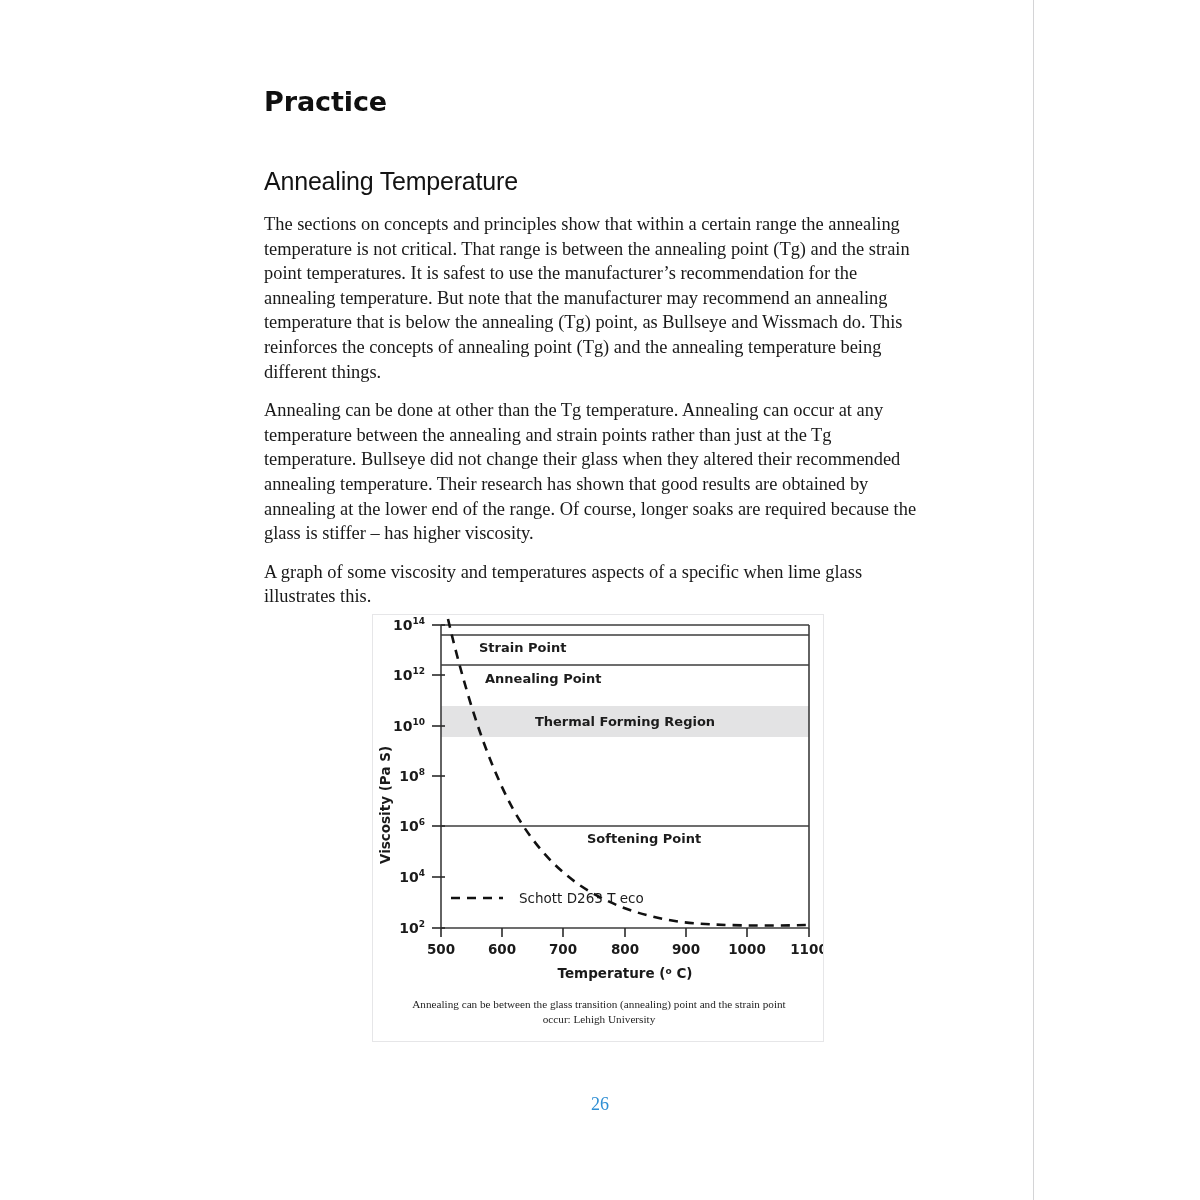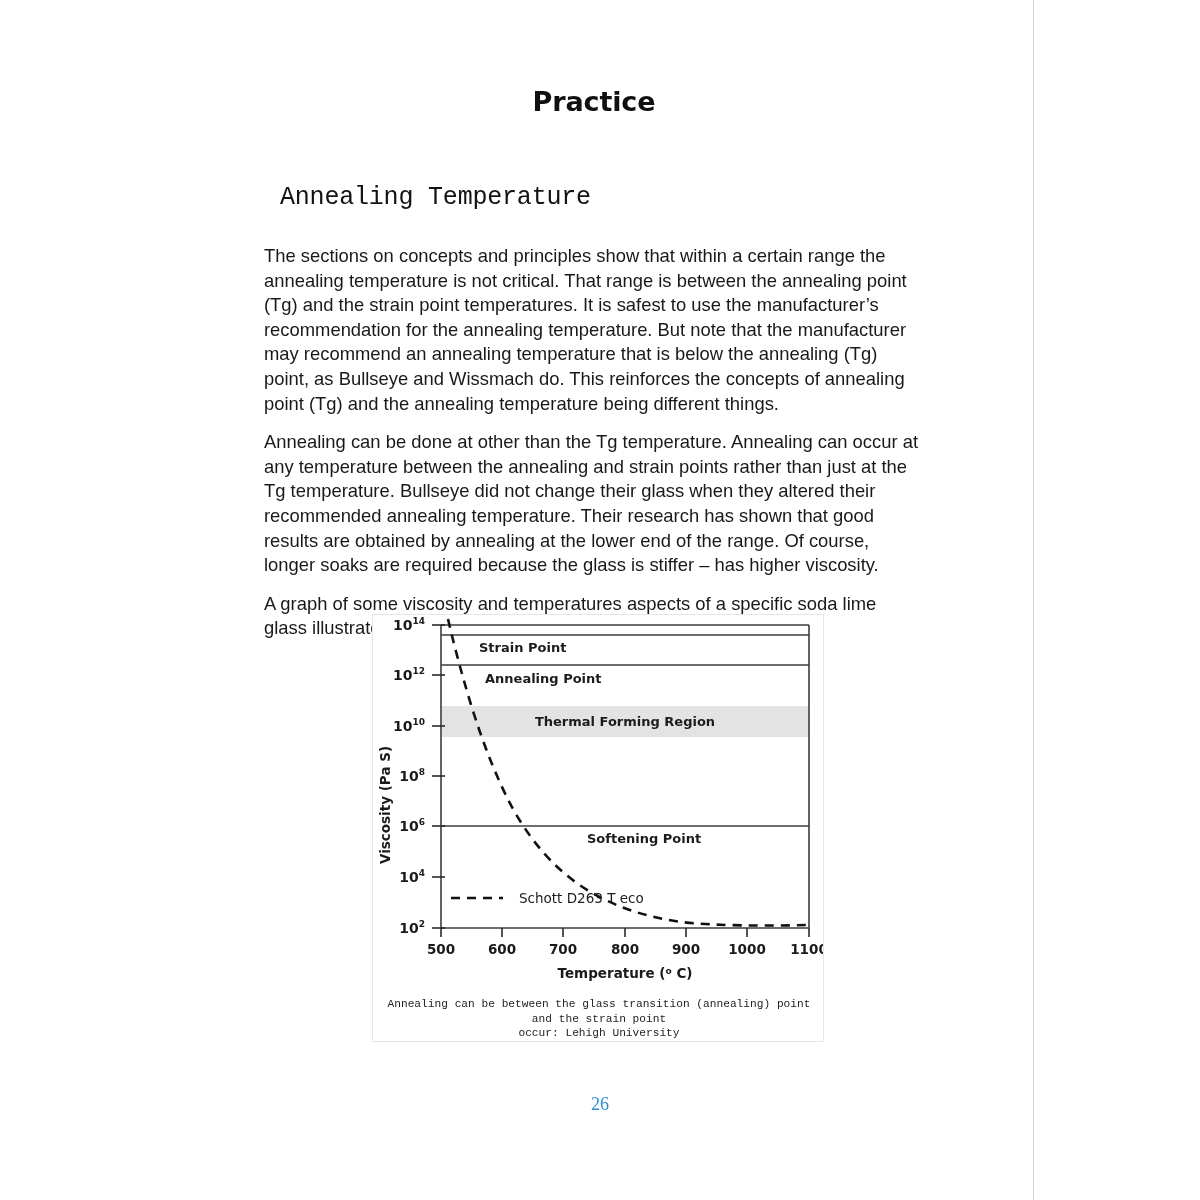--- a/index.html
+++ b/index.html
@@ -35,42 +35,41 @@
   #content {
     position: absolute;
     left: 264px;
     top: 0;
     width: 660px;
   }
 
   #doc-title {
     margin: 0;
     padding-top: 86px;
-    text-align: center;
     font-family: "DejaVu Sans", sans-serif;
     font-weight: bold;
     font-size: 27px;
     letter-spacing: -0.1px;
     color: #101010;
   }
 
   #section-heading {
-    margin: 16px;
+    margin: 0;
     padding-top: 50px;
-    font-family: Liberation Mono, monospace;
+    font-family: Liberation Sans, sans-serif;
     font-weight: normal;
     font-size: 25px;
     color: #131313;
     letter-spacing: -0.2px;
   }
 
   p.body-par {
     margin: 0;
     padding-top: 14px;
-    font-family: Liberation Sans, sans-serif;
+    font-family: Liberation Serif, serif;
     font-size: 18.4px;
     line-height: 24.6px;
     color: #191919;
     text-align: left;
   }
   p.body-par:first-of-type { padding-top: 16px; }
 
   
   #figure {
     position: absolute;
@@ -85,21 +84,21 @@
   #chart-svg {
     position: absolute;
     left: 0; top: 0;
   }
   #figure-caption {
     position: absolute;
     left: 8px;
     top: 382px;
     width: 436px;
     text-align: center;
-    font-family: Liberation Mono, monospace;
+    font-family: Liberation Serif, serif;
     font-size: 11.2px;
     line-height: 14.5px;
     color: #242424;
   }
 
   
   #page-number {
     position: absolute;
     left: 0;
     top: 1094px;
@@ -122,21 +121,21 @@
 
 <div id="page">
 
   <div id="page-edge-rule"></div>
 
   <div id="content">
     <h1 id="doc-title">Practice</h1>
     <h2 id="section-heading">Annealing Temperature</h2>
     <p class="body-par">The sections on concepts and principles show that within a certain range the annealing temperature is not critical. That range is between the annealing point (Tg) and the strain point temperatures. It is safest to use the manufacturer’s recommendation for the annealing temperature. But note that the manufacturer may recommend an annealing temperature that is below the annealing (Tg) point, as Bullseye and Wissmach do. This reinforces the concepts of annealing point (Tg) and the annealing temperature being different things.</p>
     <p class="body-par">Annealing can be done at other than the Tg temperature. Annealing can occur at any temperature between the annealing and strain points rather than just at the Tg temperature. Bullseye did not change their glass when they altered their recommended annealing temperature. Their research has shown that good results are obtained by annealing at the lower end of the range. Of course, longer soaks are required because the glass is stiffer – has higher viscosity.</p>
-    <p class="body-par">A graph of some viscosity and temperatures aspects of a specific soda lime glass illustrates this.</p>
+    <p class="body-par">A graph of some viscosity and temperatures aspects of a specific when lime glass illustrates this.</p>
   </div>
 
   <div id="figure">
 
     <svg id="chart-svg" width="450" height="375" viewBox="0 0 450 375">
 
       <g>
 
         <rect id="band-thermal" x="68" y="91" width="368" height="31" fill="#e3e3e4"></rect>
 

